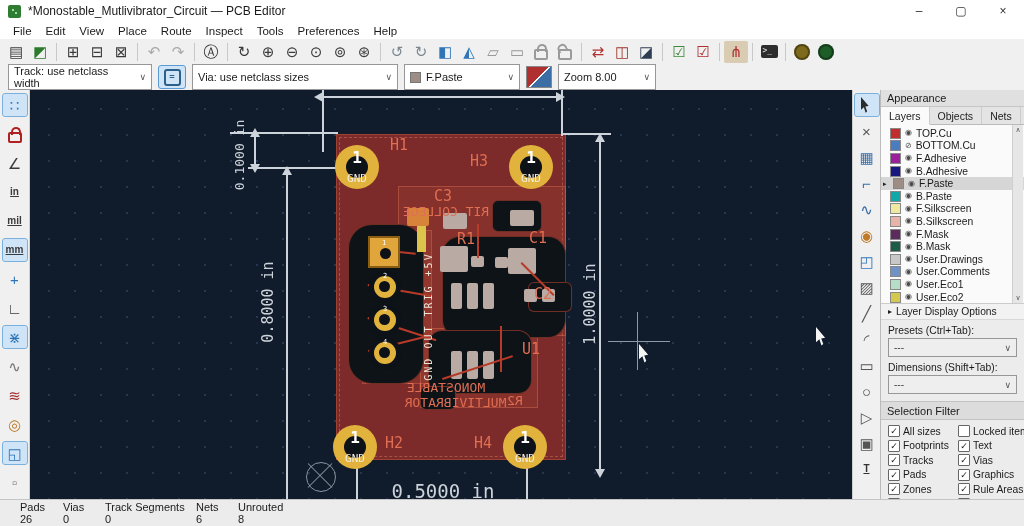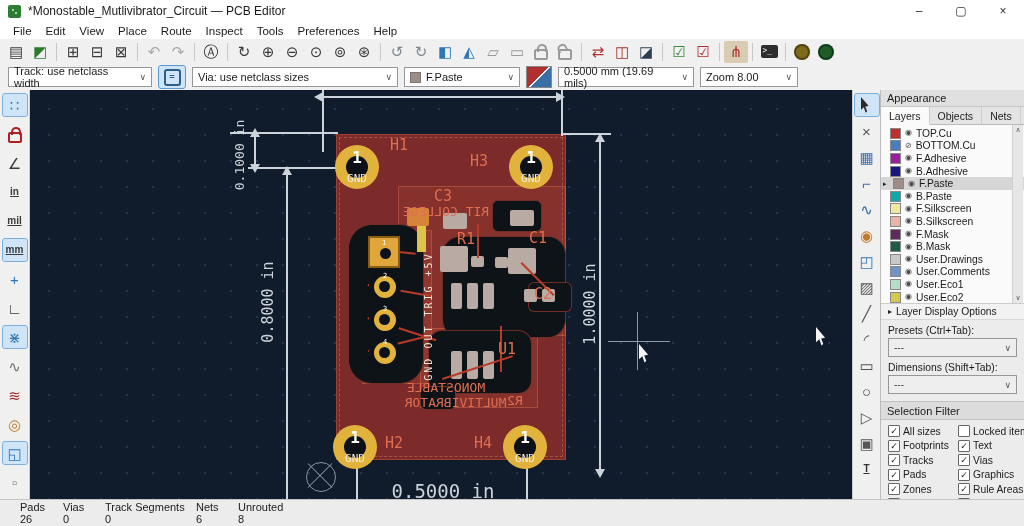--- a/index.html
+++ b/index.html
@@ -27,21 +27,21 @@
   .tsep{width:1px;height:18px;background:#c8c8c8;margin:0 4px;flex:0 0 auto}
   .shp{display:inline-block;position:relative}
   .shp-lock,.shp-lock-open{width:10px;height:7px;border:2px solid currentColor;border-radius:2px;margin-top:6px}
   .shp-lock::before,.shp-lock-open::before{content:"";position:absolute;left:1px;top:-7px;width:6px;height:6px;border:2px solid currentColor;border-bottom:none;border-radius:5px 5px 0 0}
   .shp-lock-open::before{transform:rotate(-28deg);left:-3px}
   .shp-console{width:17px;height:13px;background:#2d2d2d;border-radius:2px;color:#fff}
   .shp-console::after{content:">_";position:absolute;left:2px;top:1px;font-size:8px;font-family:"DejaVu Sans Mono",monospace;color:#e8e8e8}
   .shp-coin{width:16px;height:16px;border-radius:50%;background:currentColor;box-shadow:inset 0 0 0 2px rgba(0,0,0,.35)}
   .shp-cursor{width:11px;height:16px;background:#2b2b2b;clip-path:polygon(0 0,0 80%,26% 64%,42% 98%,56% 90%,40% 60%,70% 56%)}
   
-  .combo{height:20px;background:#fff;border:1px solid #979797;display:flex;align-items:center;padding:6px 5px;font-size:11px;color:#1a1a1a;box-sizing:border-box}
+  .combo{height:20px;background:#fff;border:1px solid #979797;display:flex;align-items:center;padding:12px 5px;font-size:11px;color:#1a1a1a;box-sizing:border-box}
   .combo::after{content:"∨";margin-left:auto;font-size:9px;color:#555;padding-left:6px}
   .combo .swatch{width:9px;height:9px;background:#9e8d85;margin-right:5px;border:1px solid #777}
   .togglebtn{width:26px;height:22px;background:#cfe4f7;border:1px solid #5b9bd5;border-radius:3px;display:flex;align-items:center;justify-content:center}
   .togglebtn b{width:13px;height:13px;border:2px solid #2c5f8a;border-radius:3px;font-size:9px;line-height:11px;text-align:center;color:#2c5f8a;font-family:"DejaVu Sans Mono",monospace}
   .layerpair{width:24px;height:20px;border:1px solid #888;background:linear-gradient(135deg,#b03030 0 49%,#fff 49% 53%,#3a6ea5 53% 100%)}
   
   .ltools{position:absolute;left:0;top:90px;width:30px;height:409px;background:#f0f0f0;border-right:1px solid #cfcfcf;display:flex;flex-direction:column;align-items:center;padding-top:4px;gap:7px;box-sizing:border-box}
   .rtools{position:absolute;left:852px;top:90px;width:28px;height:409px;background:#f0f0f0;border-left:1px solid #cfcfcf;display:flex;flex-direction:column;align-items:center;padding-top:4px;gap:4px;box-sizing:border-box}
   
   .canvas{position:absolute;left:30px;top:90px;width:822px;height:409px;background:#101b2b;overflow:hidden;
@@ -246,23 +246,20 @@
     <b>=</b>
   </div>
   <div class="combo" style="width:206px">
     <span>Via: use netclass sizes</span>
   </div>
   <div class="combo" style="width:116px">
     <span class="swatch" style="background: rgb(158, 141, 133);"></span>
     <span>F.Paste</span>
   </div>
   <div class="layerpair"></div>
-  <div class="combo" style="width:136px">
-    <span>0.5000 mm (19.69 mils)</span>
-  </div>
   <div class="combo" style="width:98px">
     <span>Zoom 8.00</span>
   </div>
 </div>
 
 <div class="ltools">
     <span class="tbtn active">
       <b class="gl" style="color: rgb(47, 118, 184);">∷</b>
     </span>
     <span class="tbtn">
@@ -375,21 +372,21 @@
 
   <div id="board-overlay">
       <span class="silk" style="left: 360px; top: 46px;">H1</span>
       <span class="silk" style="left: 440px; top: 62px;">H3</span>
       <span class="silk" style="left: 355px; top: 344px;">H2</span>
       <span class="silk" style="left: 444px; top: 344px;">H4</span>
       <span class="silk" style="left: 404px; top: 97px;">C3</span>
       <span class="silk" style="left: 427px; top: 140px;">R1</span>
       <span class="silk" style="left: 499px; top: 139px;">C1</span>
       <span class="silk" style="left: 504px; top: 195px;">C2</span>
-      <span class="silk" style="left: 468px; top: 250px;">U1</span>
+      <span class="silk" style="left: 492px; top: 250px;">U1</span>
       <span class="silk mir" style="left: 356px; top: 114px; width: 120px;">RIT COLLEGE</span>
       <span class="silk mir" style="left: 360px; top: 290px; width: 112px;">MONOSTABLE</span>
       <span class="silk mir" style="left: 348px; top: 305px; width: 155px;">MULTIVIBRATOR</span>
       <span class="silk mir" style="left: 472px; top: 303px; width: 26px;">R2</span>
       <span class="vlabel" style="left: 323px; top: 221px; width: 150px; transform: rotate(-90deg);">GND OUT TRIG +5V</span>
       <div class="padout" style="left: 305px; top: 55px;">
         <i class="hole"></i>
         <span class="pnum">1</span>
         <span class="pnet">GND</span>
       </div>

